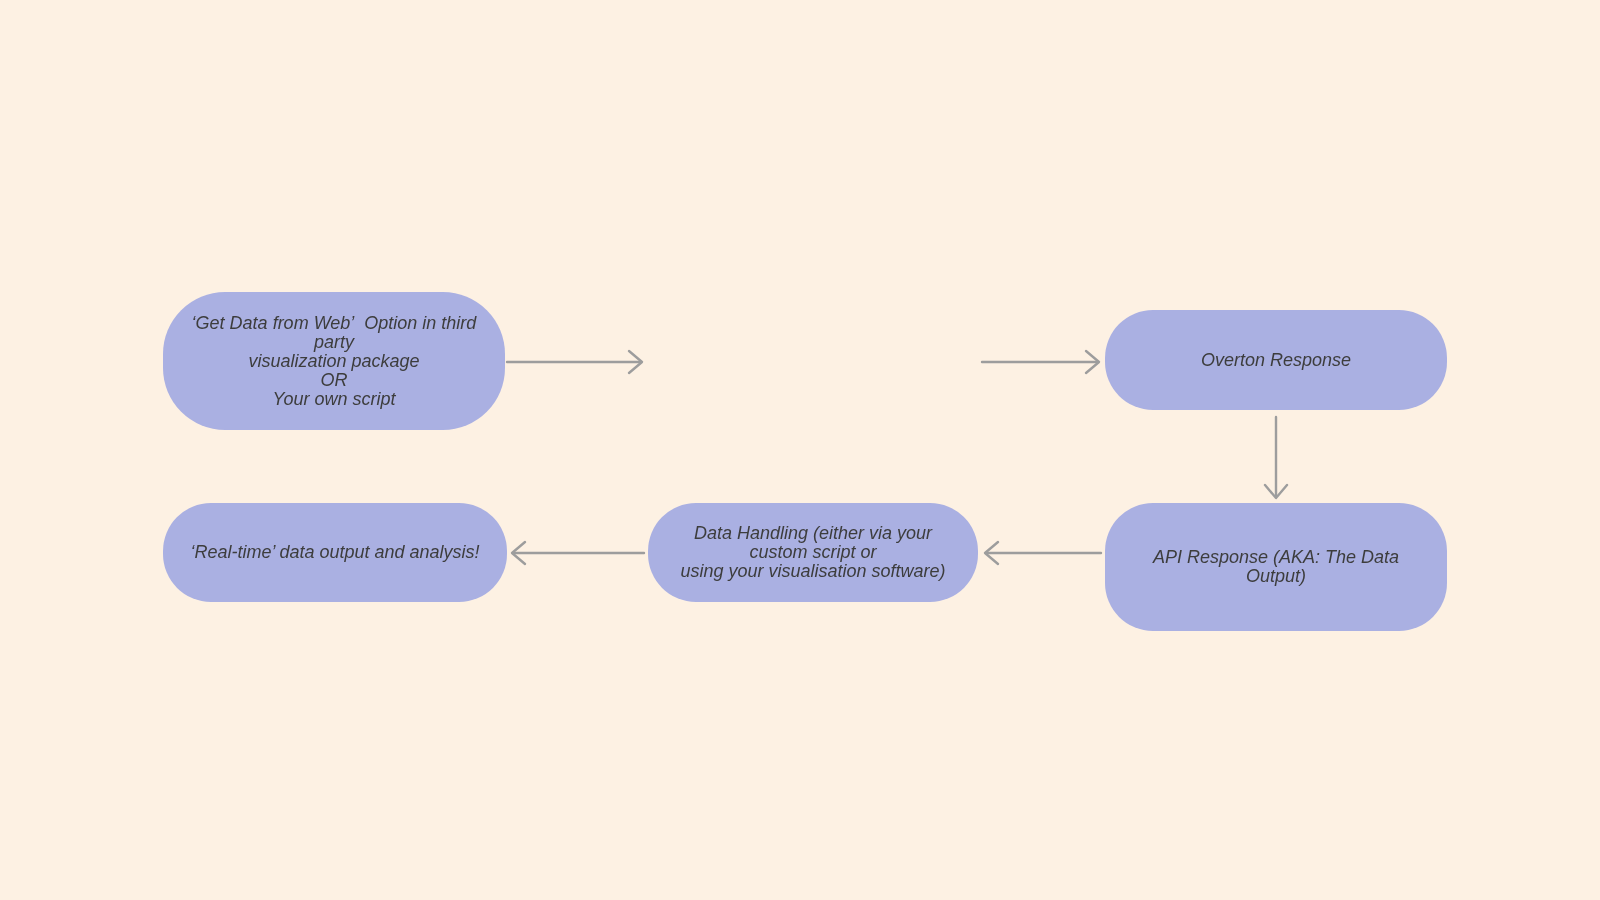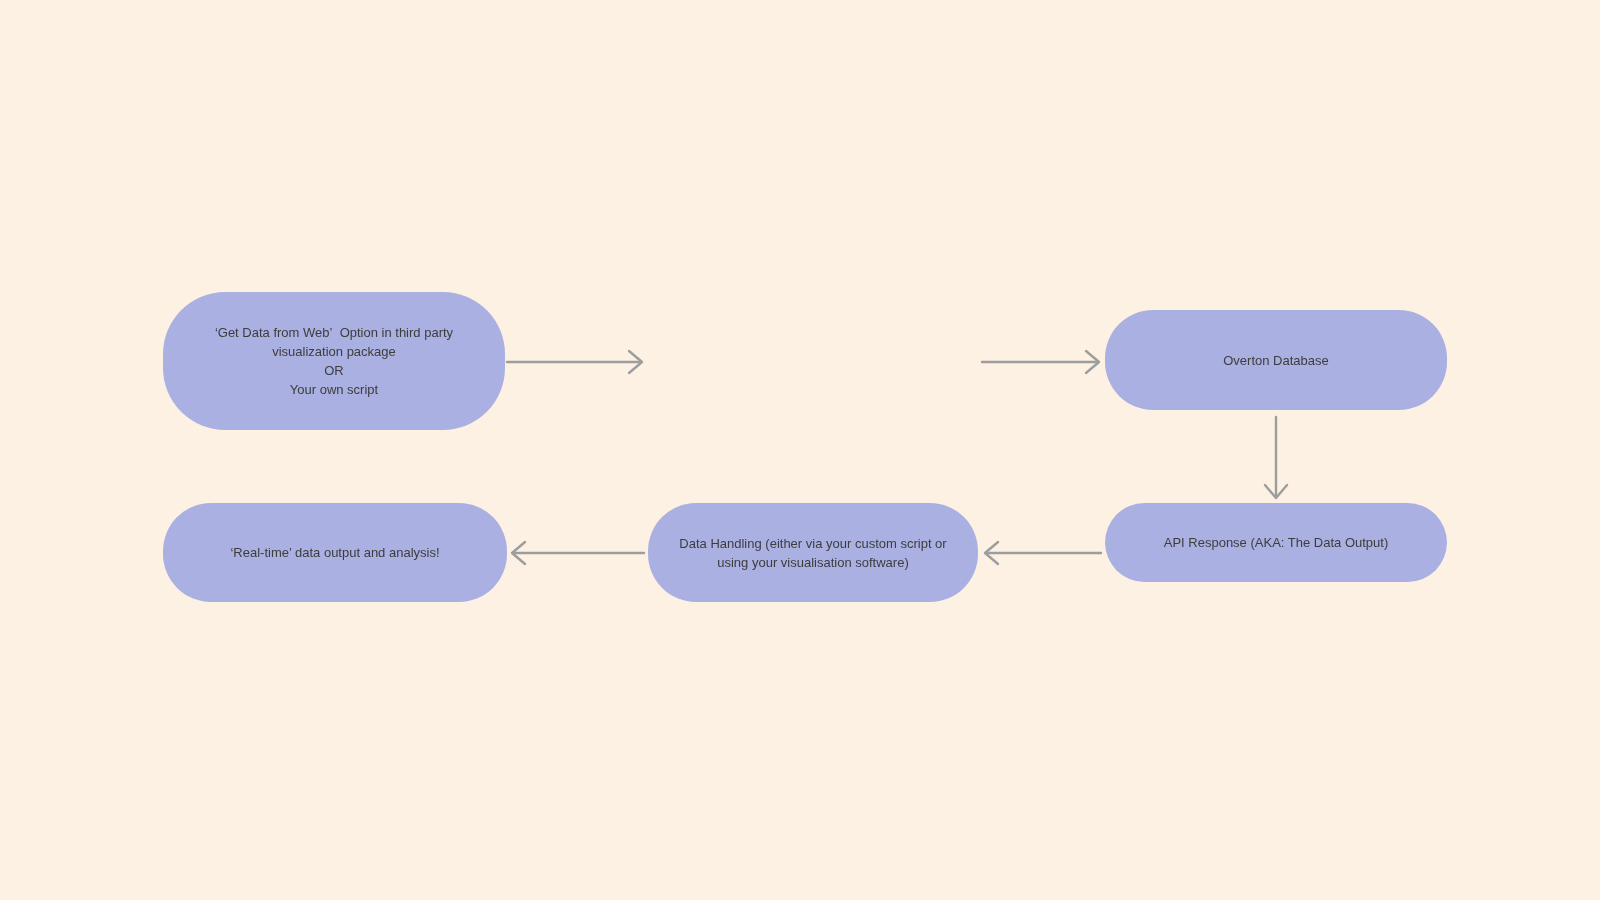--- a/index.html
+++ b/index.html
@@ -35,30 +35,31 @@
     stroke-linejoin:round;
   }
   .node{
     position:absolute;
     background:var(--node-fill);
     color:var(--text);
     display:flex;
     align-items:center;
     justify-content:center;
     text-align:center;
-    font-size:13px;
+    font-size:18px;
     line-height:19px;
     white-space:pre-line;
     padding:0 18px;
     box-sizing:border-box;
+    font-style:italic;
   }
   .n1{left:163px; top:292px; width:342px; height:138px; border-radius:62px;}
   .n2{left:648px; top:310px; width:330px; height:98px;  border-radius:48px;}
   .n3{left:1105px;top:310px; width:342px; height:100px; border-radius:48px;}
-  .n4{left:1105px;top:503px; width:342px; height:79px;  border-radius:48px;}
+  .n4{left:1105px;top:503px; width:342px; height:128px;  border-radius:48px;}
   .n5{left:648px; top:503px; width:330px; height:99px;  border-radius:48px;}
   .n6{left:163px; top:503px; width:344px; height:99px;  border-radius:48px;}
 </style>
 </head>
 <body>
 
 <div class="canvas">
 
   <svg class="arrows" viewBox="0 0 1600 900" xmlns="http://www.w3.org/2000/svg">
     <g>
@@ -82,21 +83,21 @@
       <polyline points="525,542 512,553 525,564"></polyline>
     </g>
   </svg>
 
   <div class="node n1">‘Get Data from Web’&nbsp; Option in third party
 visualization package
 OR
 Your own script</div>
 
 
-  <div class="node n3">Overton Database</div>
+  <div class="node n3">Overton Response</div>
 
   <div class="node n4">API Response (AKA: The Data Output)</div>
 
   <div class="node n5">Data Handling (either via your custom script or
 using your visualisation software)</div>
 
   <div class="node n6">‘Real-time’ data output and analysis!</div>
 
 </div>
 

